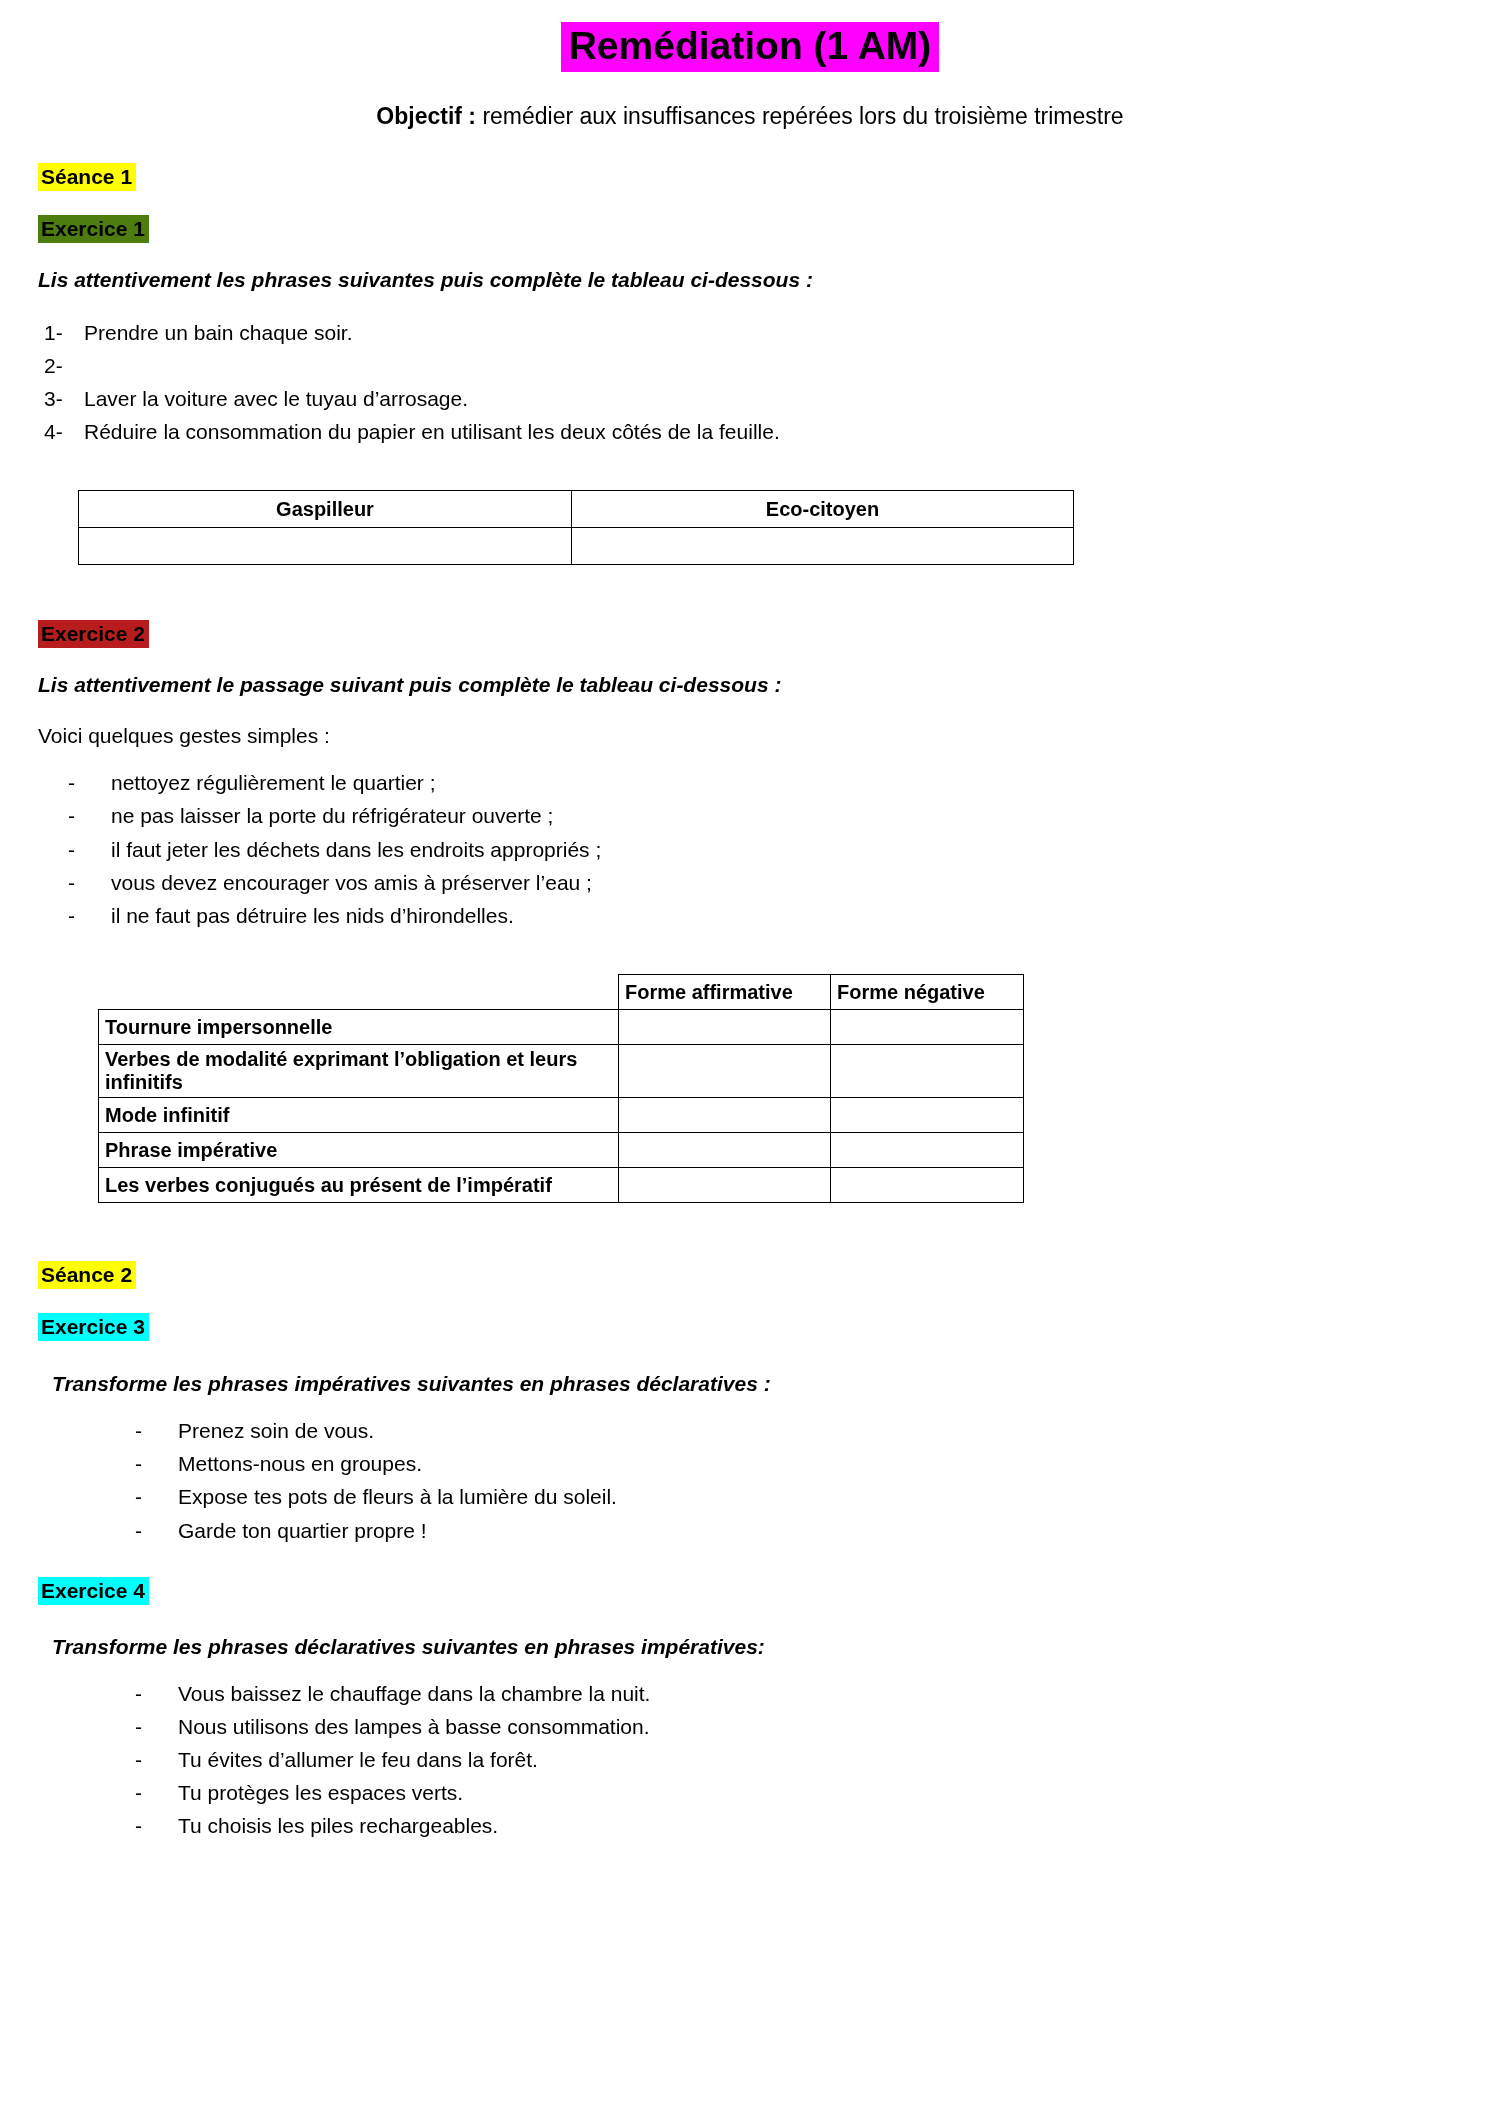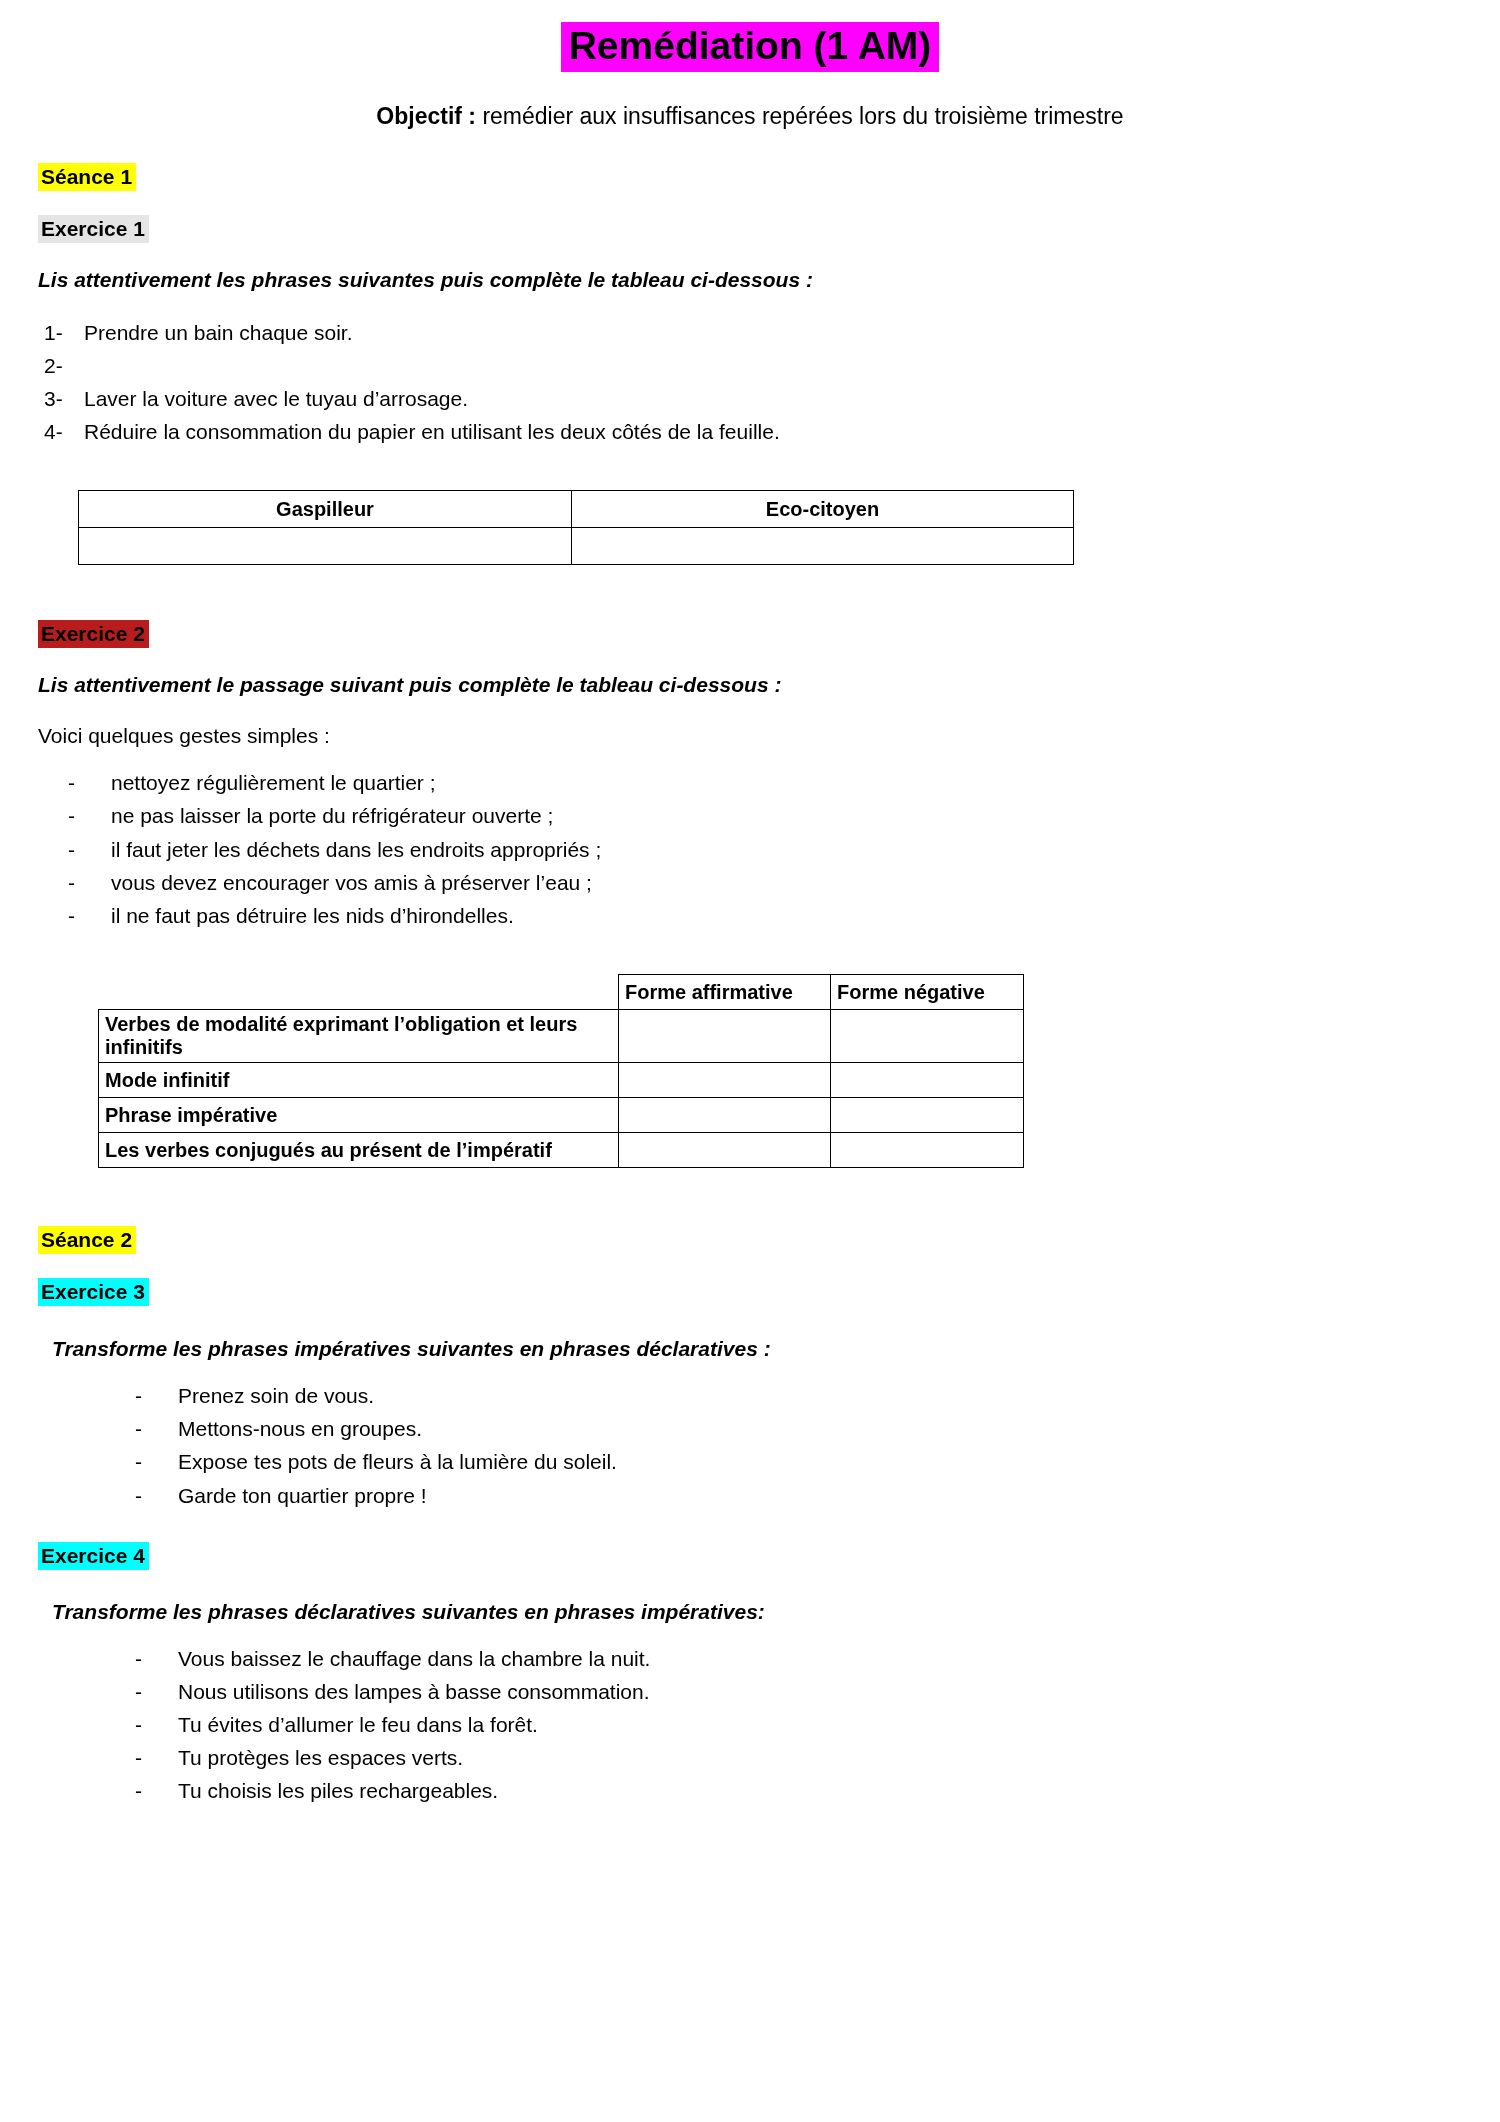--- a/index.html
+++ b/index.html
@@ -185,21 +185,21 @@
   <div class="objective">
     <span class="lbl">Objectif :</span>
     <span>remédier aux insuffisances repérées lors du troisième trimestre</span>
   </div>
 
   <div class="seance">
     <span class="hl-yellow" style="background: rgb(255, 255, 0);">Séance 1</span>
   </div>
 
   <div class="exercice">
-    <span class="hl-cyan" style="background: #e5e5e5;">Exercice 1</span>
+    <span class="hl-cyan" style="background: #4d7c0f;">Exercice 1</span>
   </div>
 
   <div class="instruction">Lis attentivement les phrases suivantes puis complète le tableau ci-dessous :</div>
 
   <ul class="num-list">
     <li>
       <span class="marker">1-</span>
       <span>Prendre un bain chaque soir.</span>
     </li>
     <li>
@@ -274,20 +274,25 @@
         </colgroup>
       <thead>
         <tr>
           <th class="blank"></th>
           <th class="hdr">Forme affirmative</th>
           <th class="hdr">Forme négative</th>
         </tr>
       </thead>
       <tbody>
         <tr>
+          <td>Tournure impersonnelle</td>
+          <td class="val"></td>
+          <td class="val"></td>
+        </tr>
+        <tr>
           <td>Verbes de modalité exprimant l’obligation et leurs infinitifs</td>
           <td class="val"></td>
           <td class="val"></td>
         </tr>
         <tr>
           <td>Mode infinitif</td>
           <td class="val"></td>
           <td class="val"></td>
         </tr>
         <tr>

